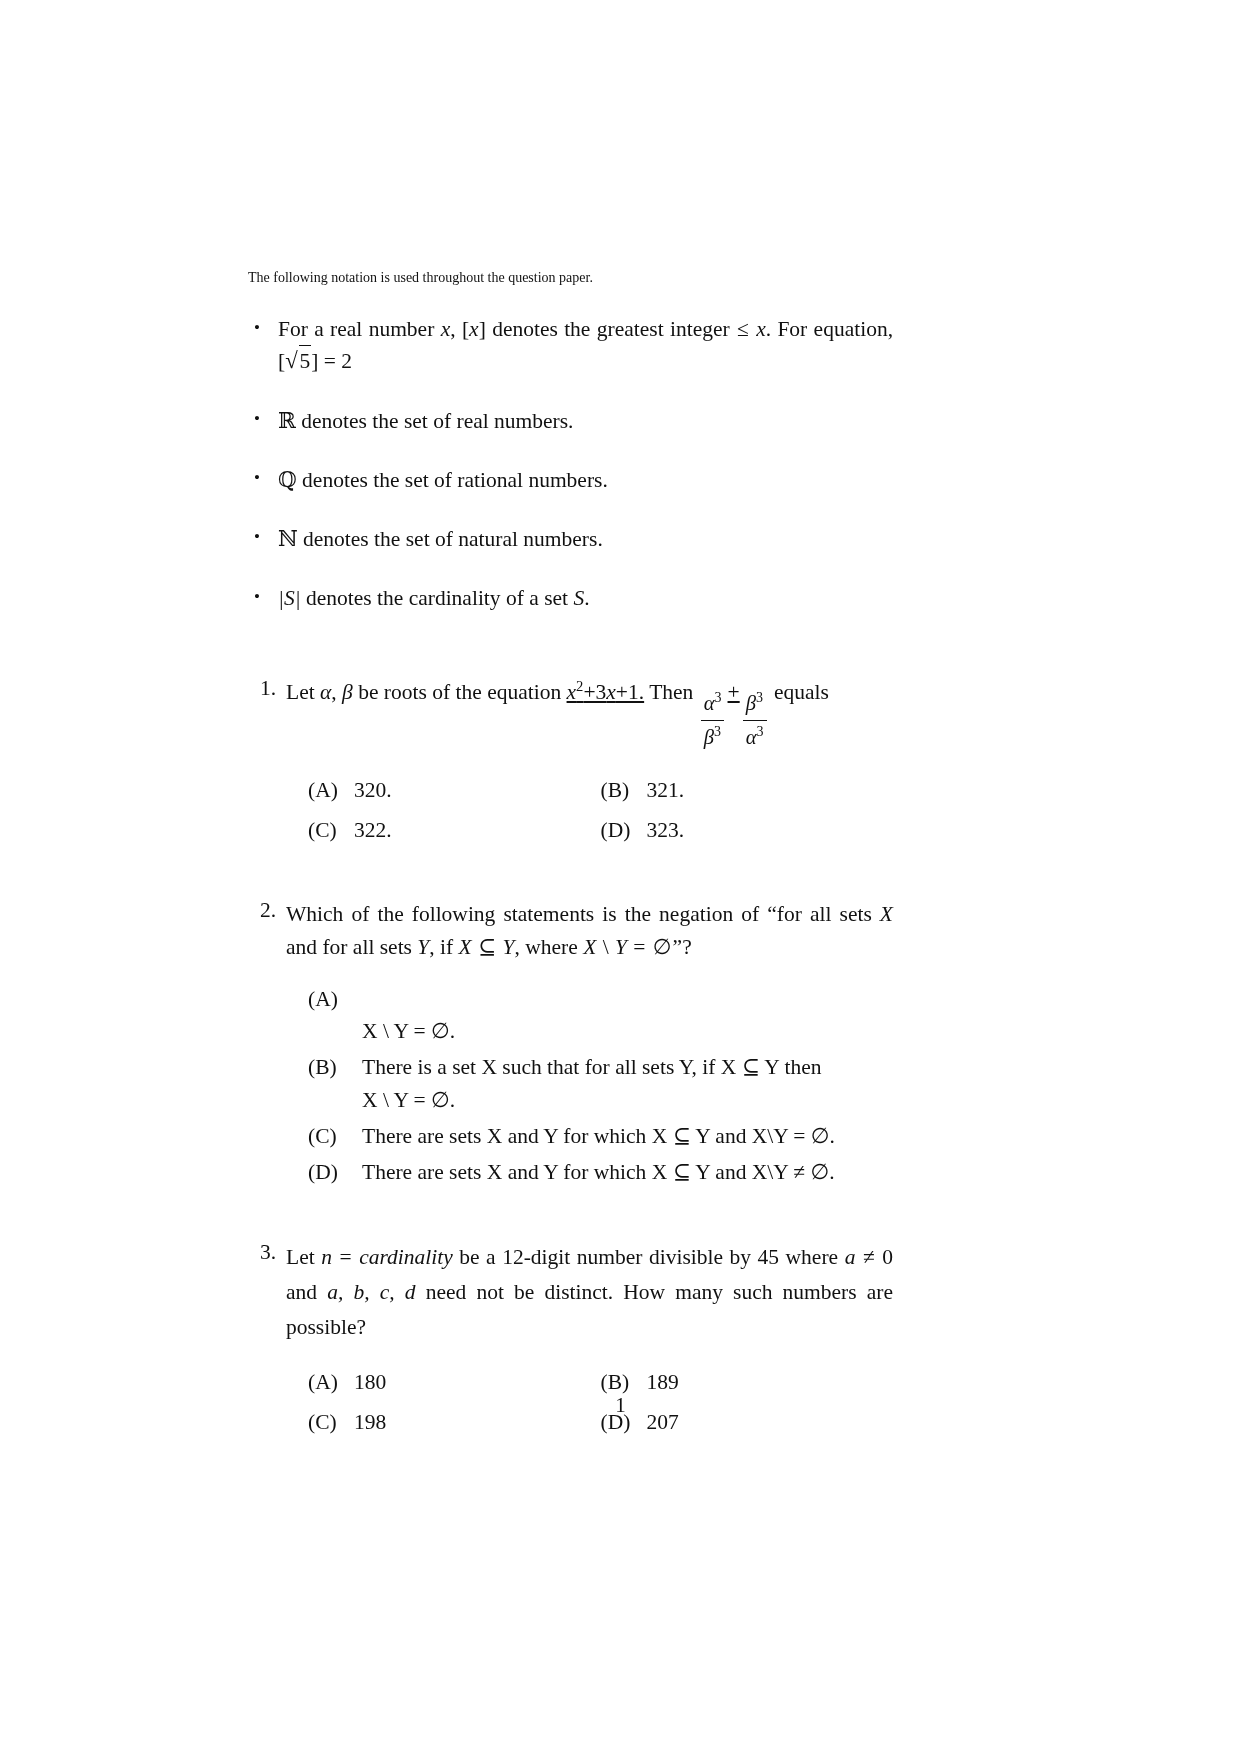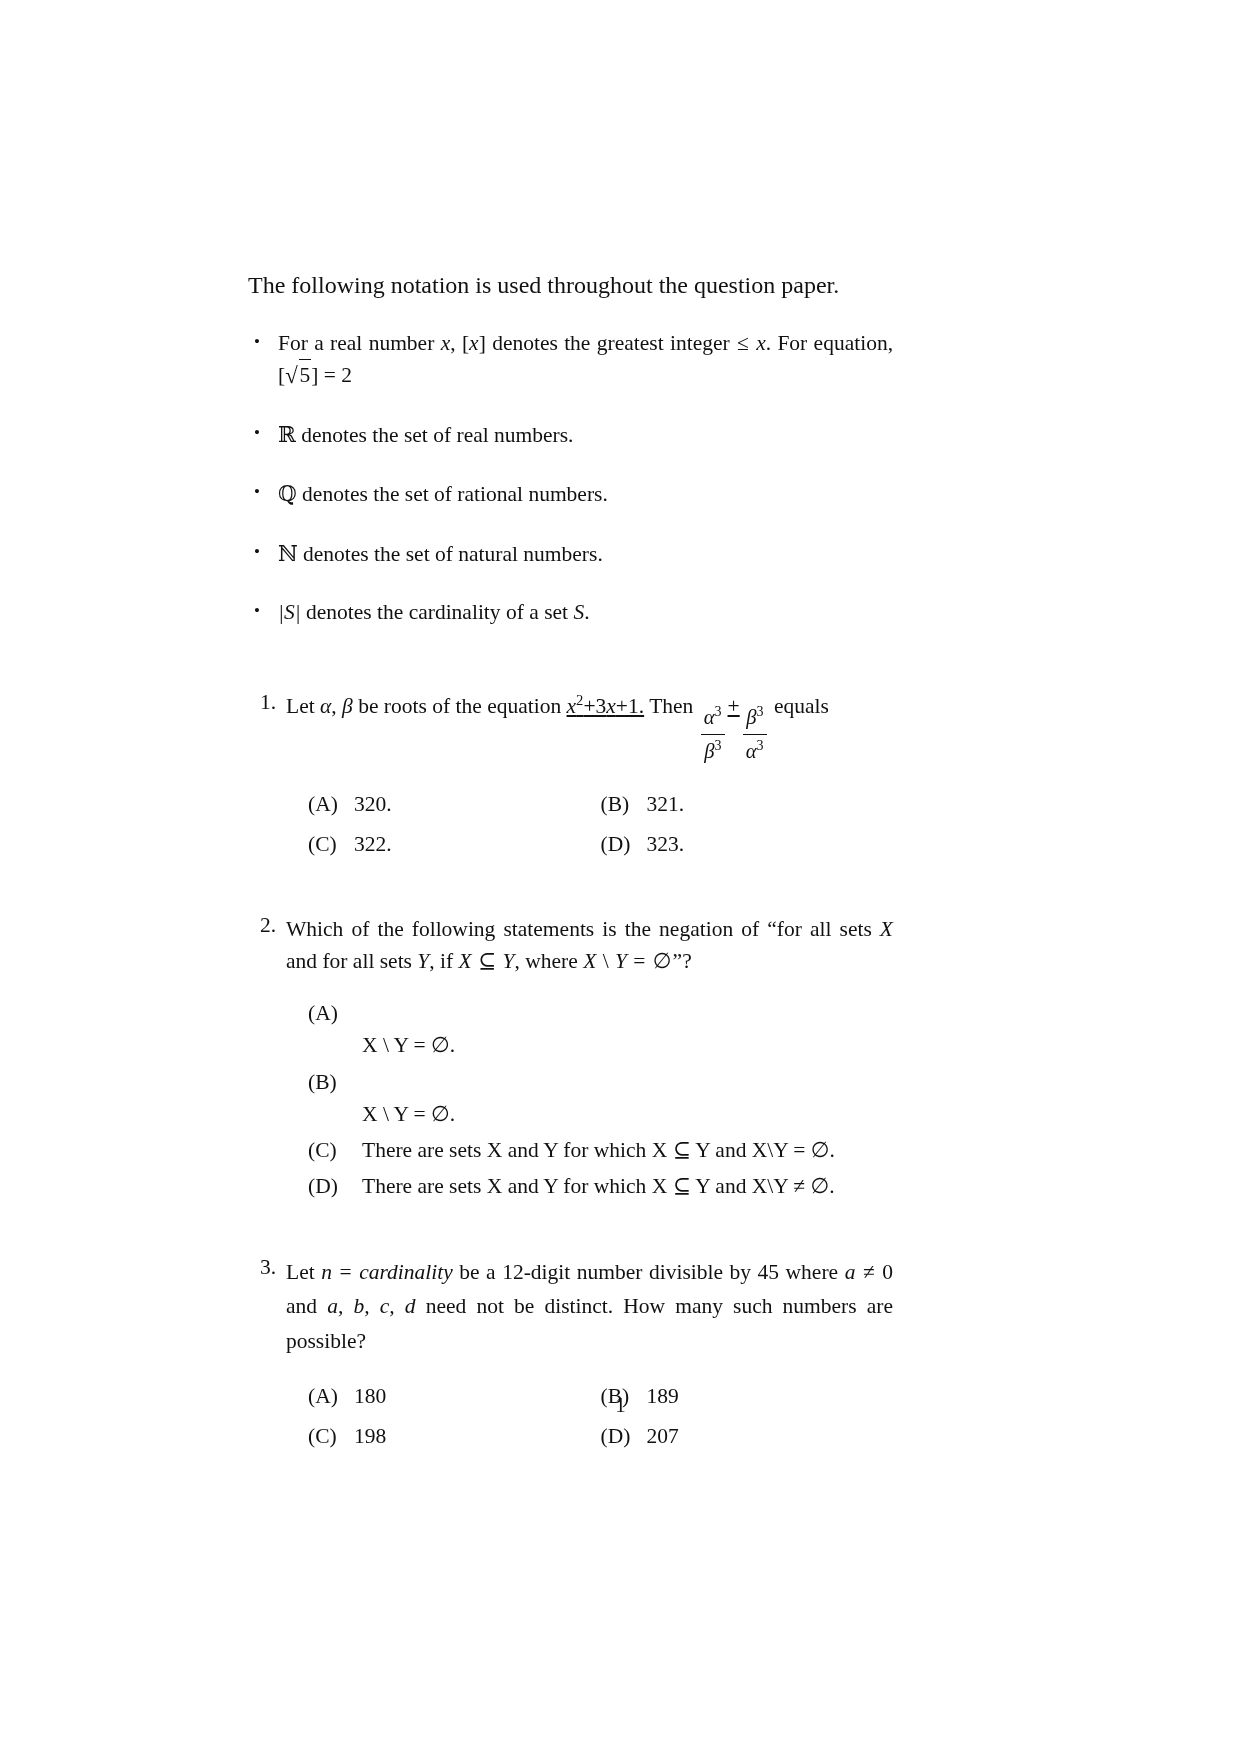--- a/index.html
+++ b/index.html
@@ -21,21 +21,21 @@
     overflow: hidden;
   }
   .content {
     position: absolute;
     left: 248px;
     top: 268px;
     width: 645px;
   }
   
   .para {
-    font-size: 24px;
+    font-size: 14px;
     line-height: 1.42;
     text-align: justify;
     margin: 0;
   }
   .intro {
     margin-bottom: 26px;
   }
   
   .notation {
     list-style: none;
@@ -140,21 +140,21 @@
   sup.expn {
     font-size: 0.68em;
     vertical-align: super;
     line-height: 0;
     font-style: normal;
   }
   
   .frac {
     display: inline-flex;
     flex-direction: column;
-    align-items: flex-end;
+    align-items: flex-start;
     vertical-align: -0.52em;
     margin: 0 2px;
     font-size: 0.96em;
   }
   .frac .num {
     padding: 0 3px 1px 3px;
     font-style: italic;
   }
   .frac .den {
     padding: 1px 3px 0 3px;
@@ -300,21 +300,21 @@
           <div class="opt-row">
             <span class="opt-label">(A)</span>
             <span class="opt-body">
               <br>
               <span>X \ Y = ∅.</span>
             </span>
           </div>
           <div class="opt-row">
             <span class="opt-label">(B)</span>
             <span class="opt-body">
-              <br>
+              <span>There is a set X such that for all sets Y, if X ⊆ Y then</span><br>
               <span>X \ Y = ∅.</span>
             </span>
           </div>
           <div class="opt-row">
             <span class="opt-label">(C)</span>
             <span class="opt-body">There are sets X and Y for which X ⊆ Y and X\Y = ∅.</span>
           </div>
           <div class="opt-row">
             <span class="opt-label">(D)</span>
             <span class="opt-body">There are sets X and Y for which X ⊆ Y and X\Y ≠ ∅.</span>

